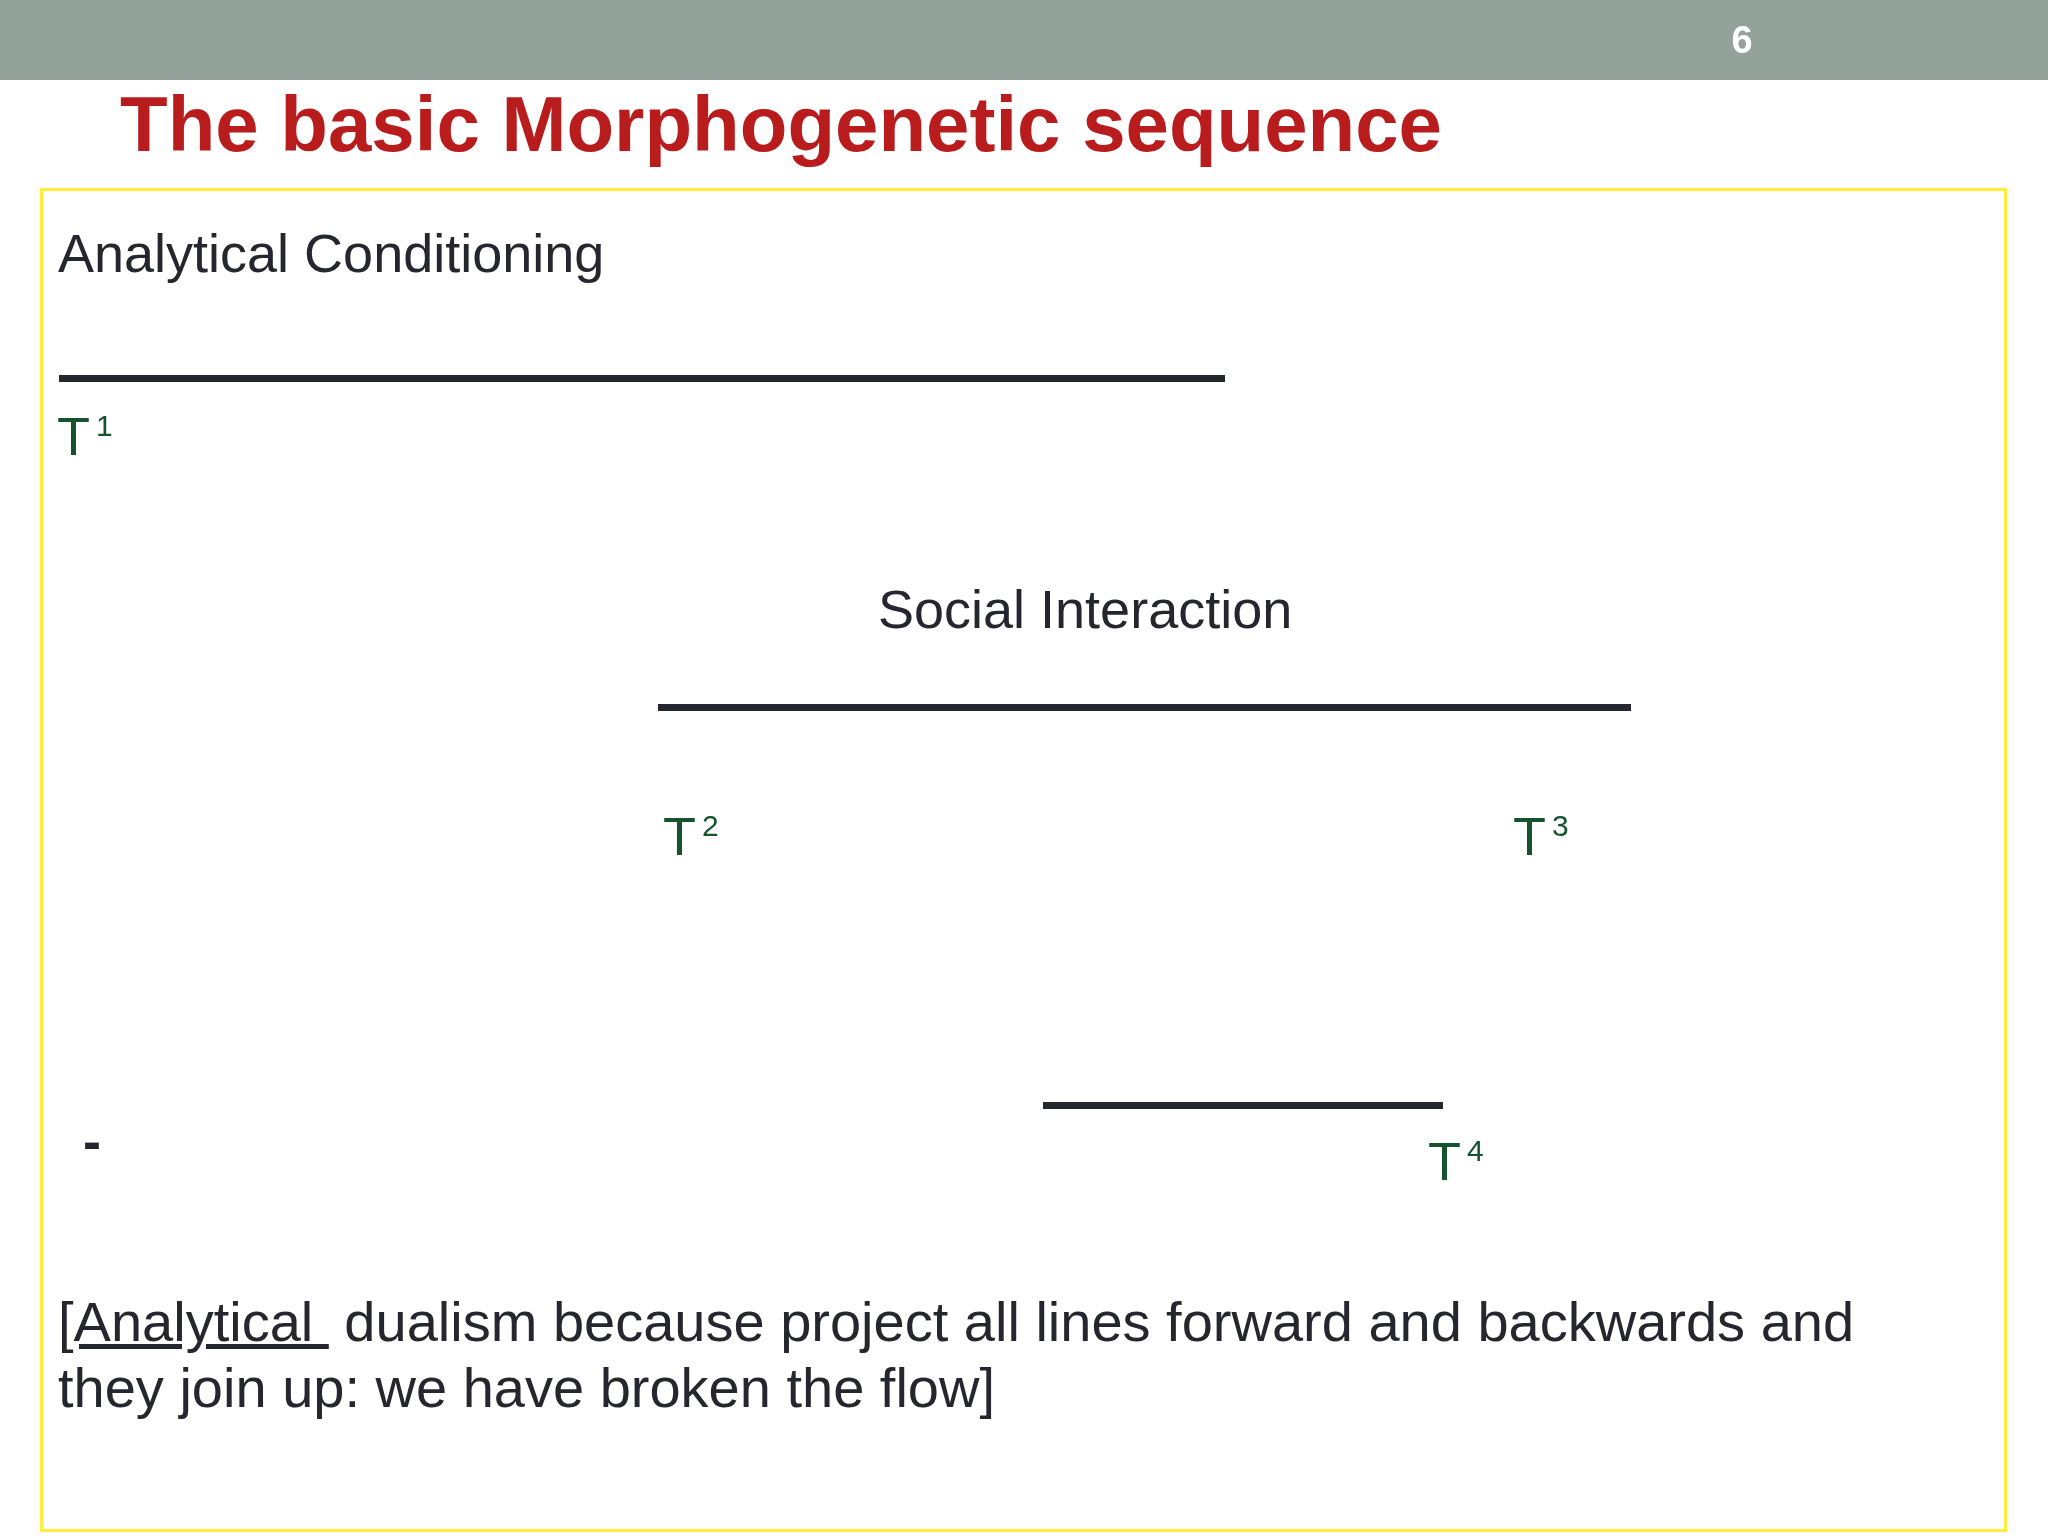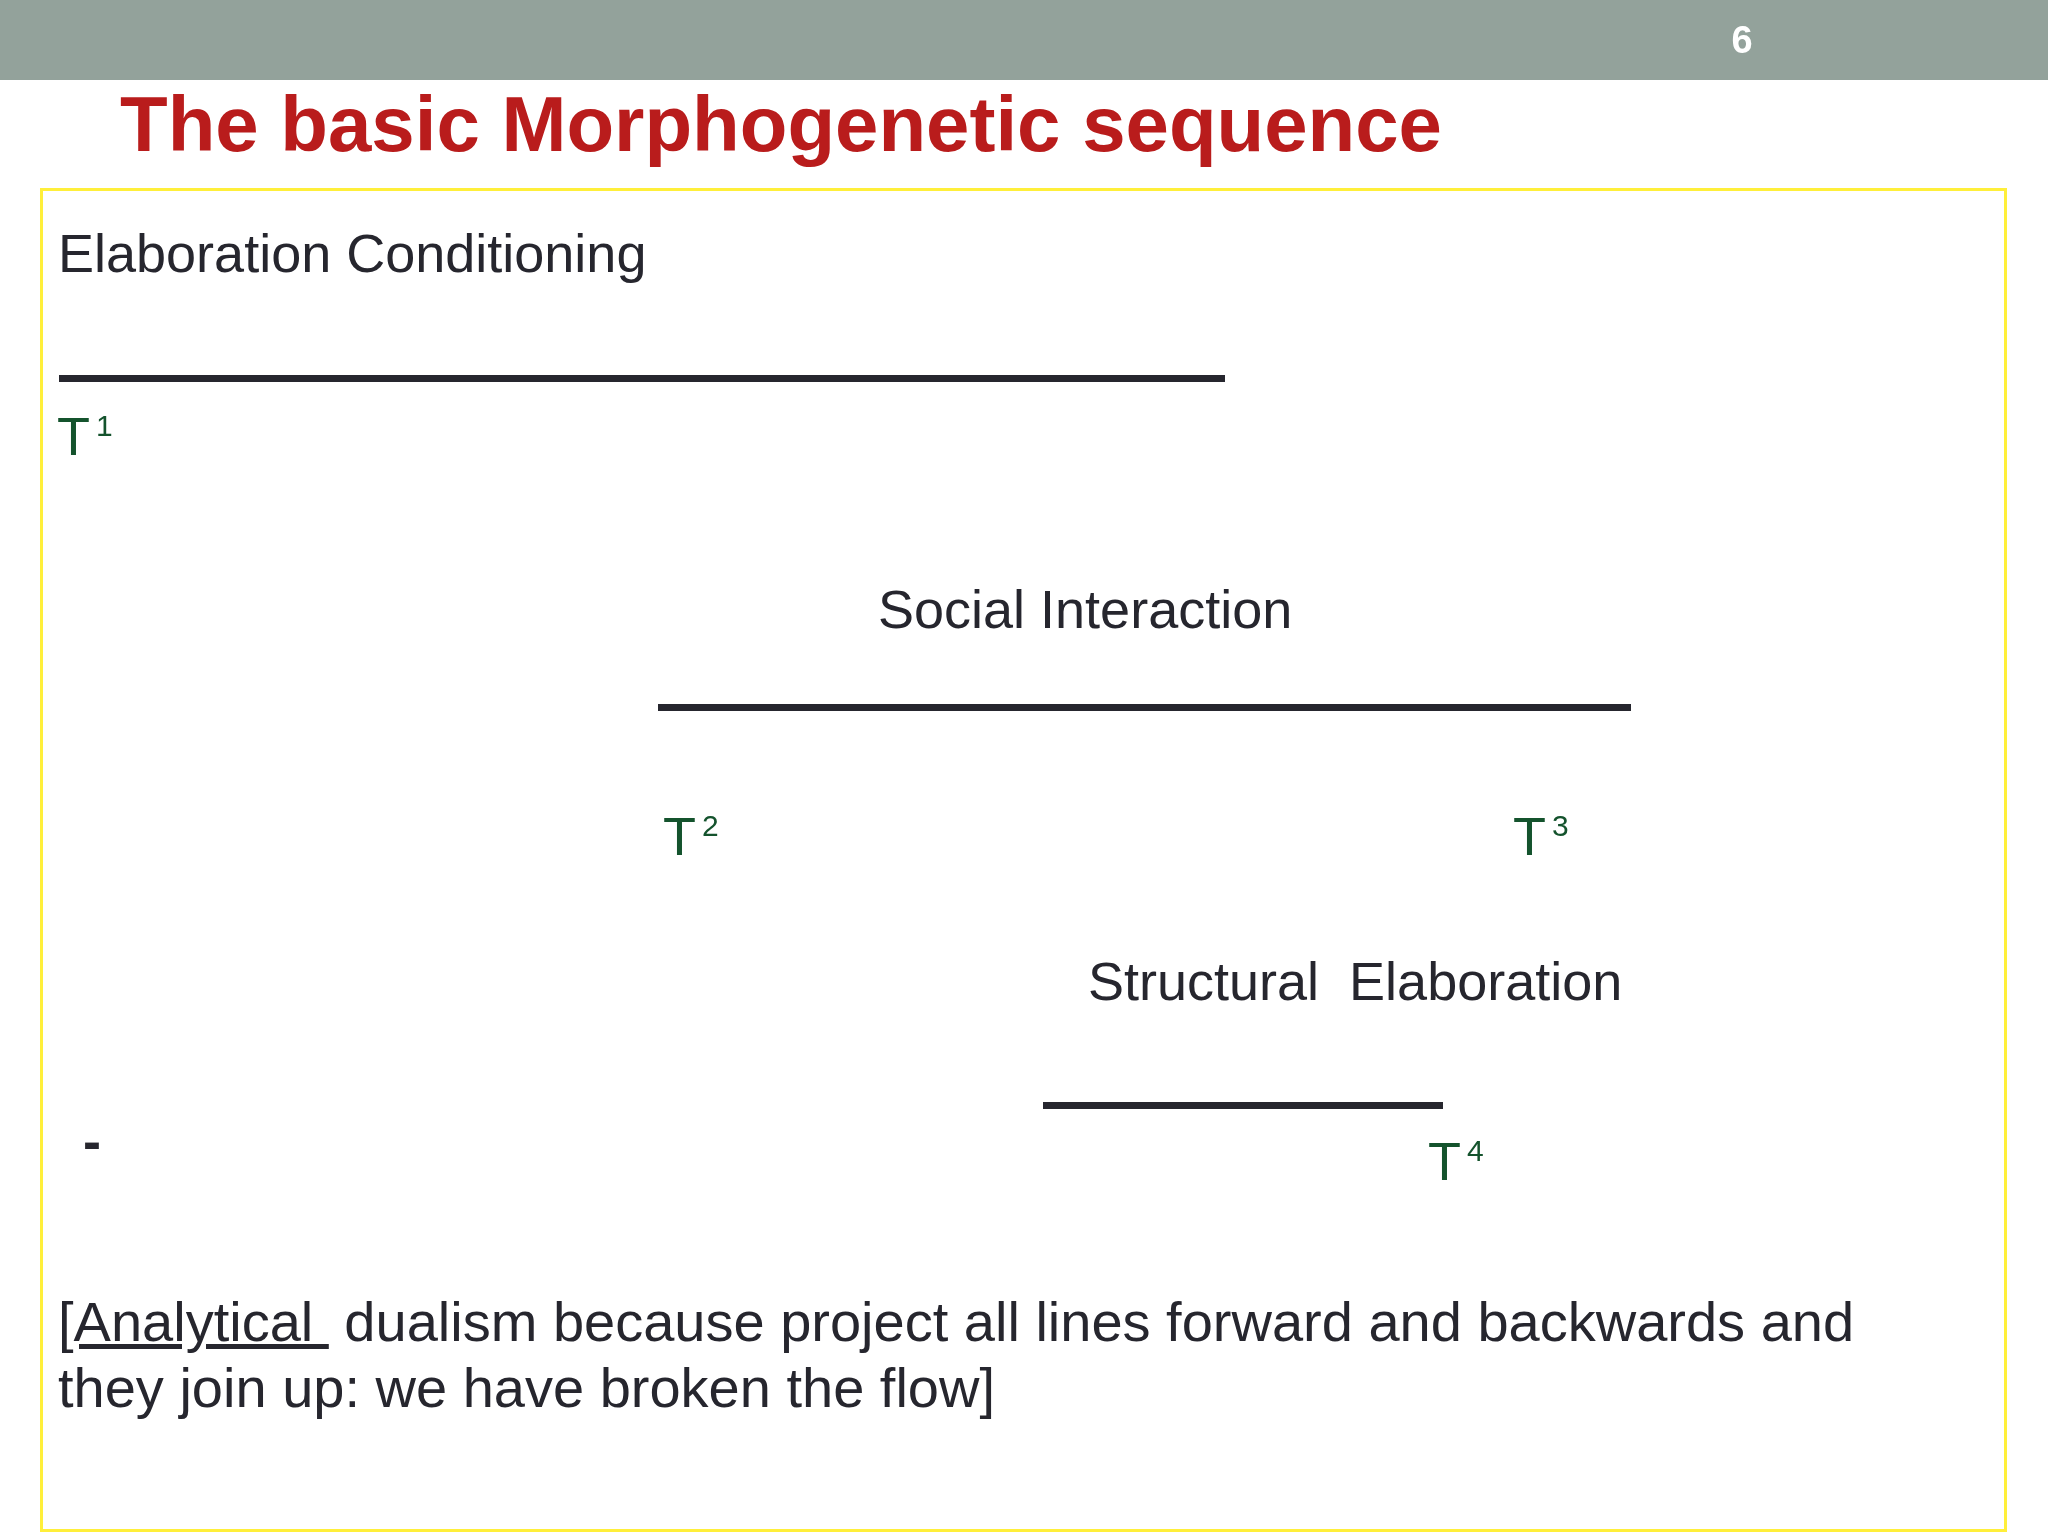--- a/index.html
+++ b/index.html
@@ -137,41 +137,40 @@
 <body>
 
 <div id="header-band">
   <div id="page-number">6</div>
 </div>
 
 <div id="slide-title">The basic Morphogenetic sequence</div>
 
 <div id="content-box">
 
-  <div class="diagram-label" id="label-structural-conditioning">Elaboration Conditioning</div>
+  <div class="diagram-label" id="label-structural-conditioning">Analytical Conditioning</div>
 
   <div class="timeline-rule" id="rule-1"></div>
 
   <div class="time-marker" id="marker-t1">
     <span>T</span><span class="sup">1</span>
   </div>
 
   <div class="diagram-label" id="label-social-interaction">Social Interaction</div>
 
   <div class="timeline-rule" id="rule-2"></div>
 
   <div class="time-marker" id="marker-t2">
     <span>T</span><span class="sup">2</span>
   </div>
 
   <div class="time-marker" id="marker-t3">
     <span>T</span><span class="sup">3</span>
   </div>
 
-  <div class="diagram-label" id="label-structural-elaboration">Structural  Elaboration</div>
 
   <div class="timeline-rule" id="rule-3"></div>
 
   <div class="time-marker" id="marker-t4">
     <span>T</span><span class="sup">4</span>
   </div>
 
   <div class="dash-mark" id="dash">-</div>
 
   <div id="footnote"><span class="underlined">[Analytical </span><span> dualism because project all lines forward and backwards and they join up: we have broken the flow]</span></div>

